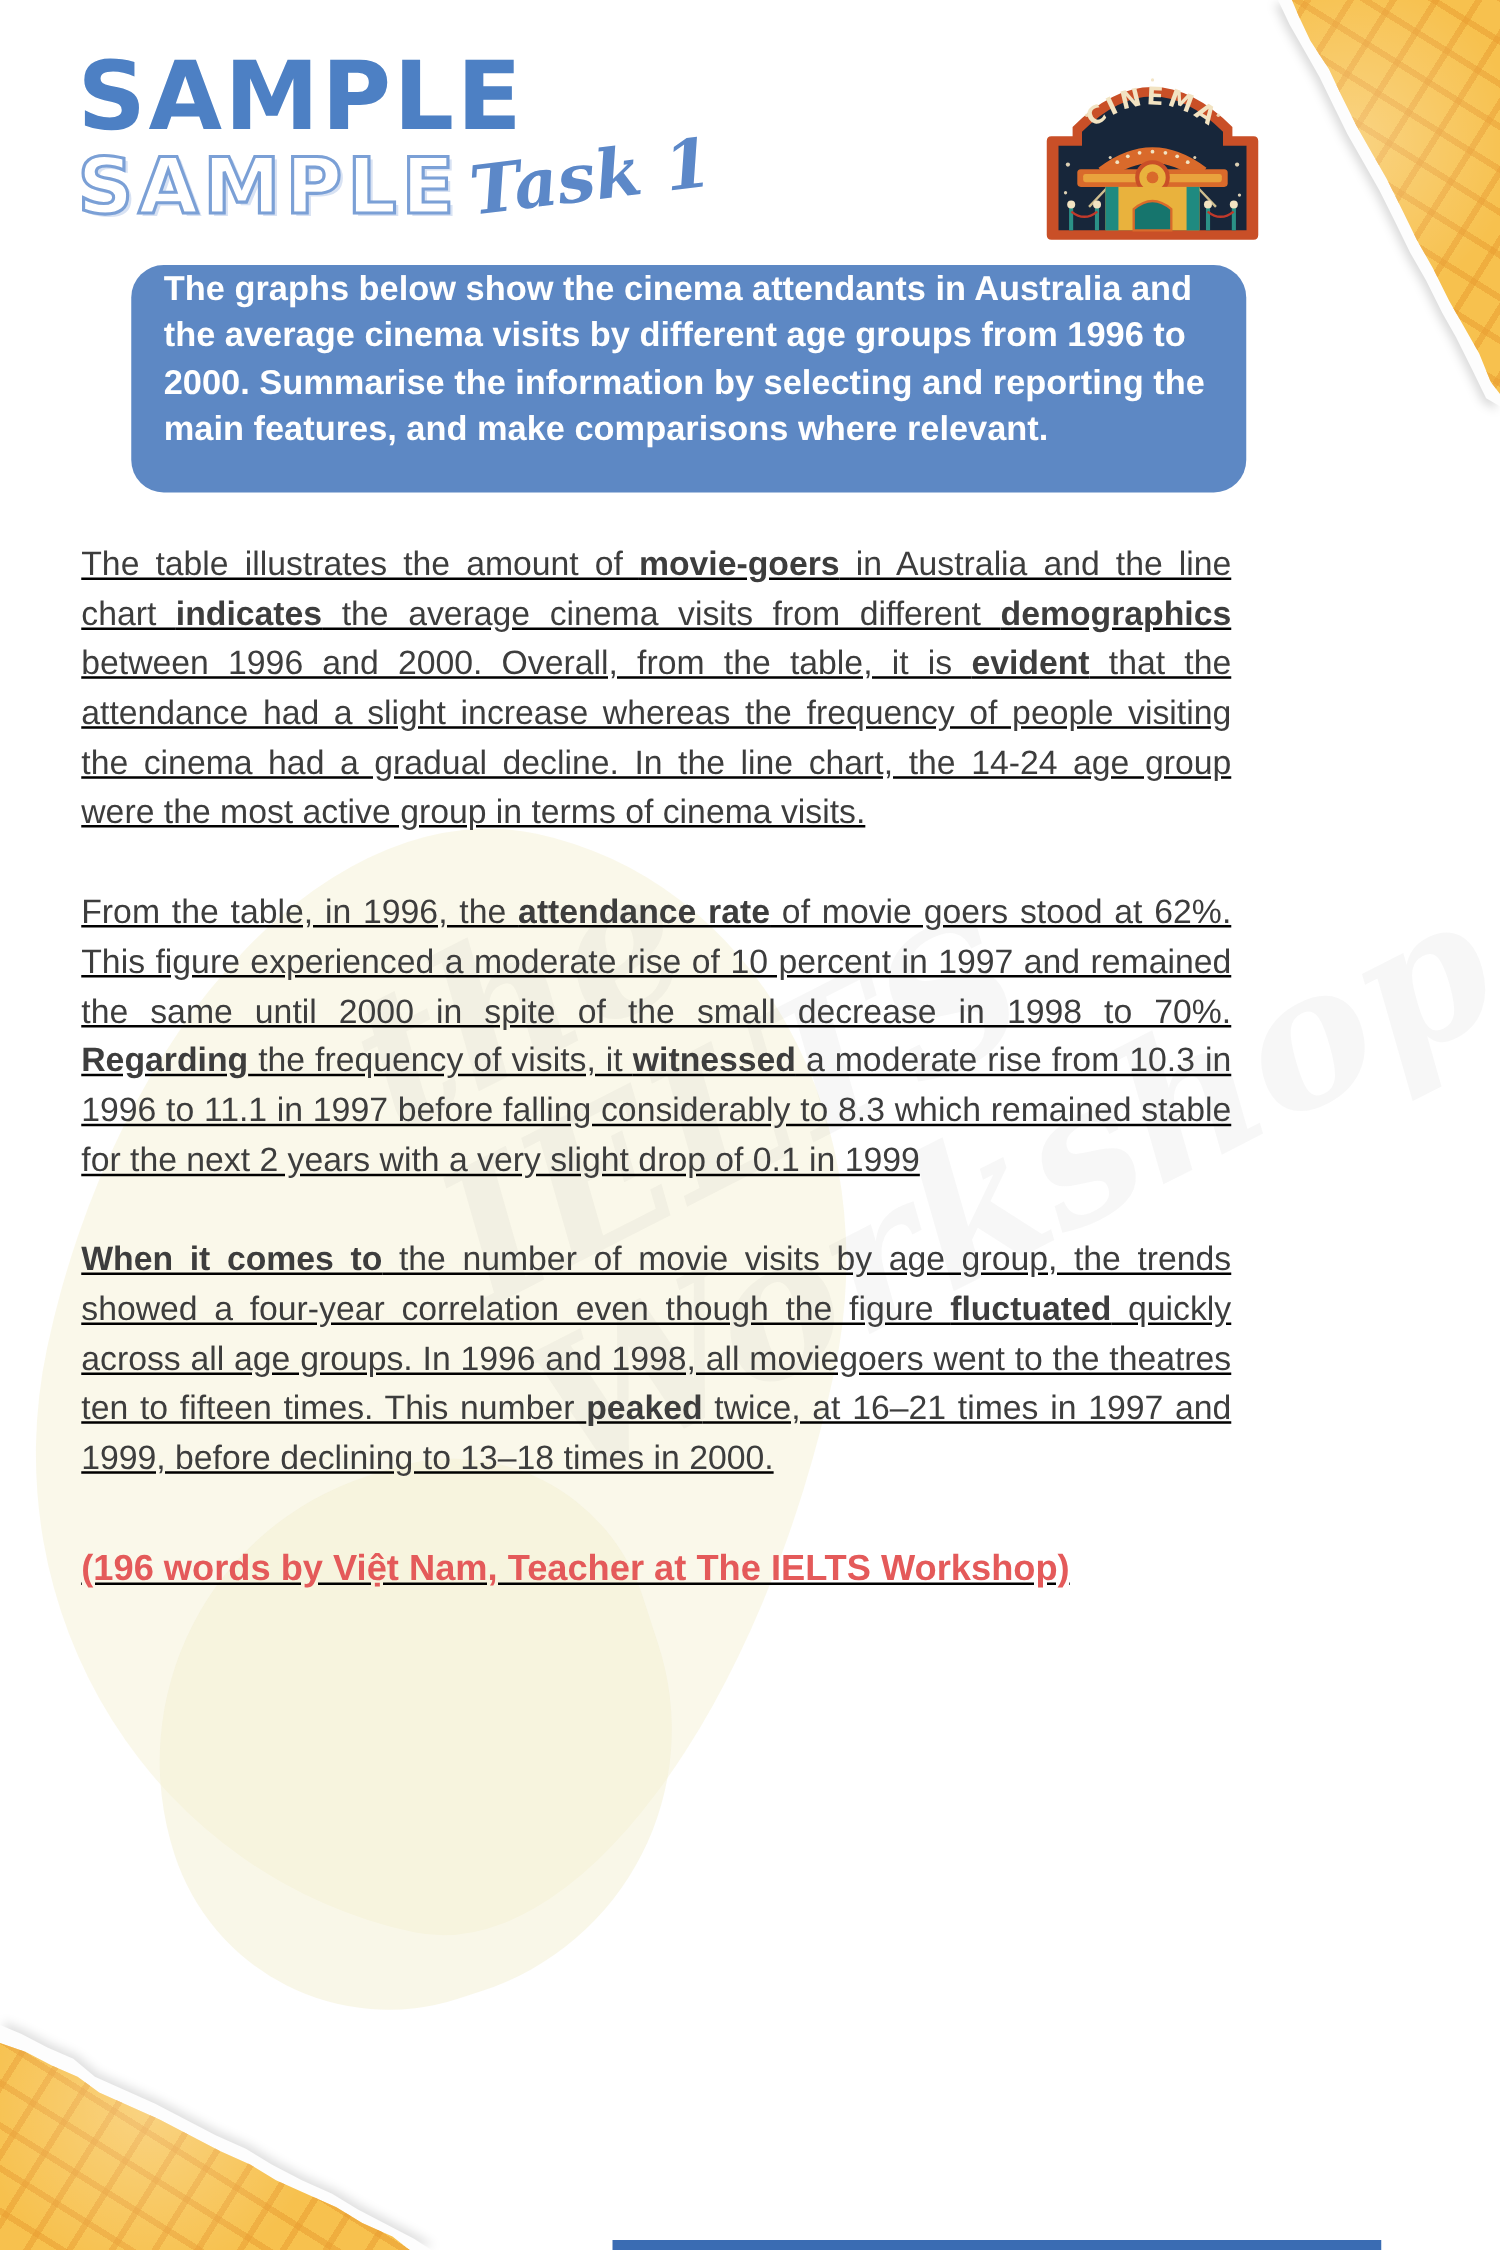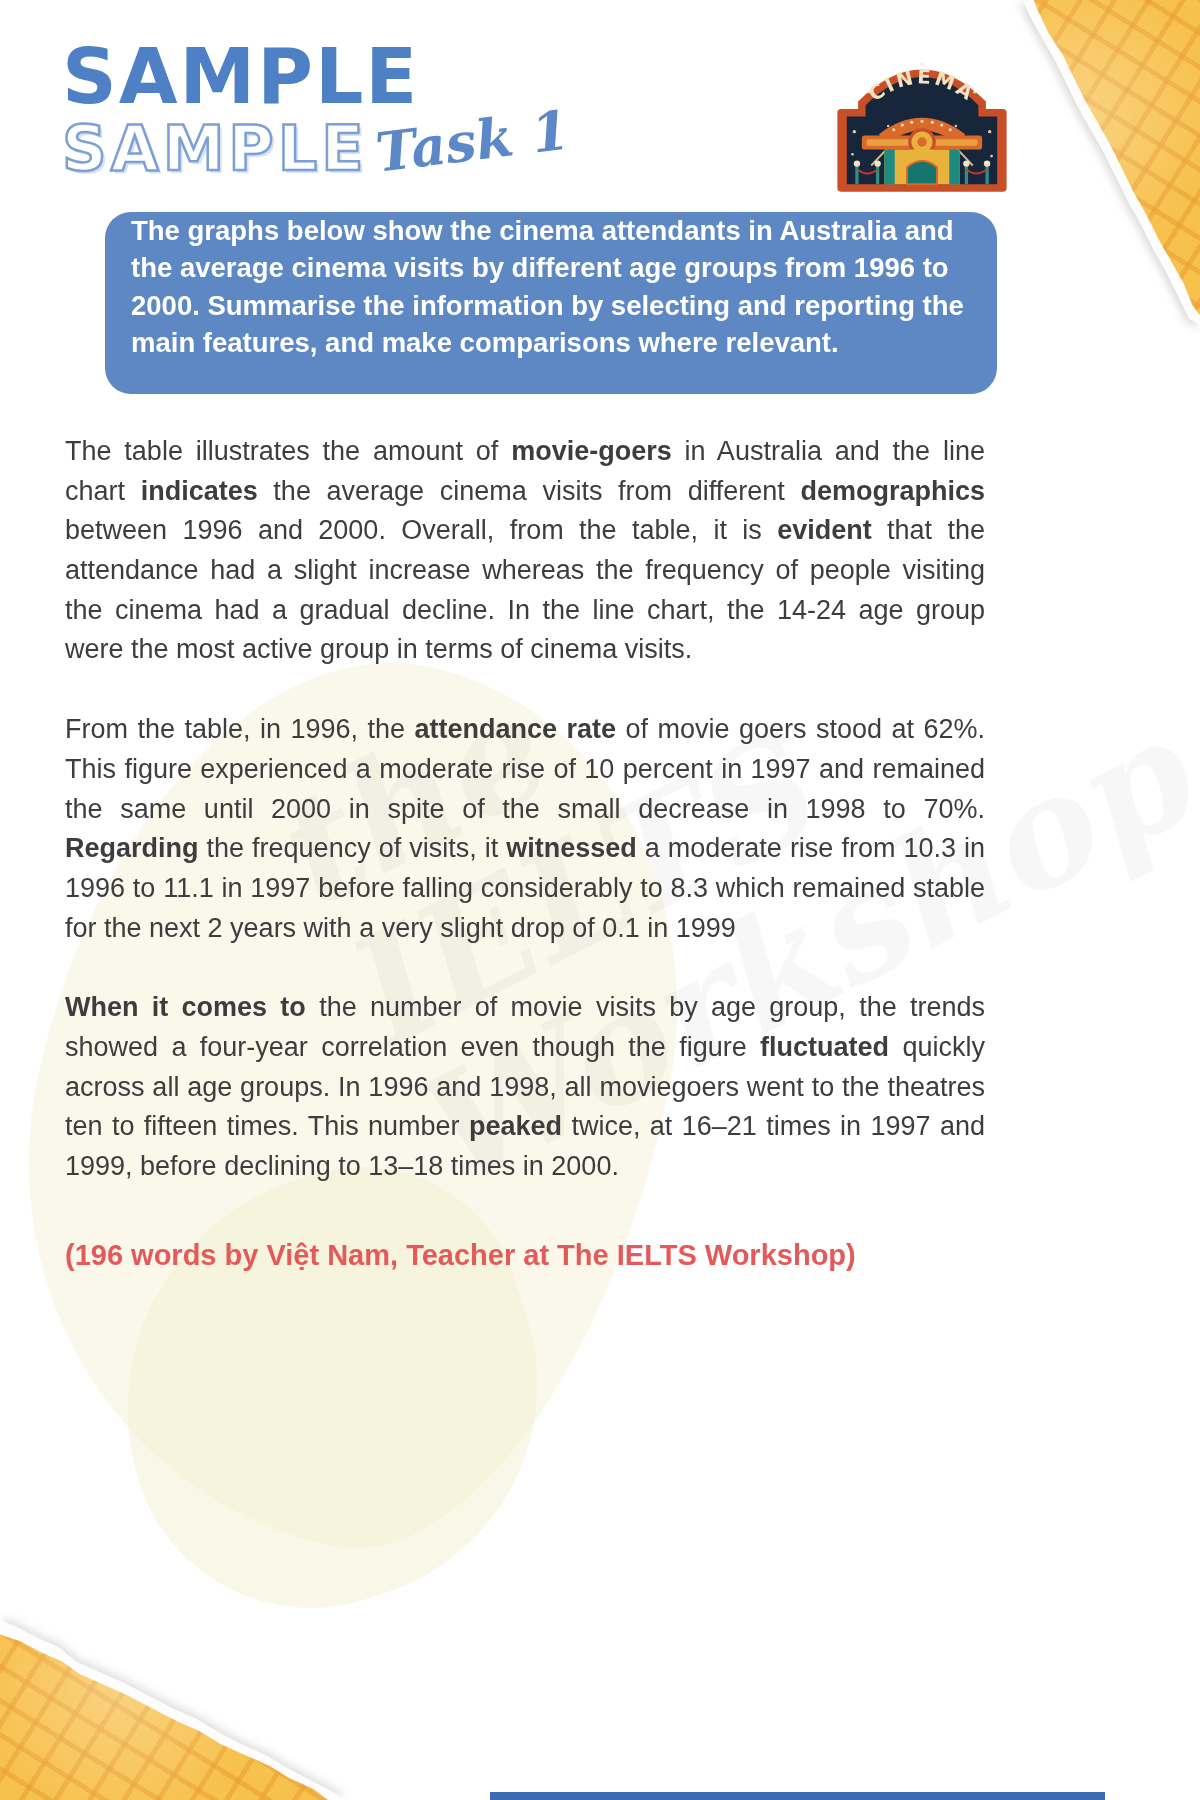--- a/index.html
+++ b/index.html
@@ -77,21 +77,21 @@
     background:var(--prompt-bg,#5d88c4);
     border-radius:26px;padding:0 26px;min-height:182px;margin-left:40px;
   }
   .prompt-text{
     margin:0;color:var(--prompt-text,#ffffff);
     font-size:27.5px;font-weight:bold;line-height:1.36;
     text-align:left;
   }
 
   
-  .content{position:absolute;left:65px;top:432px;width:920px;}
+  .content{position:absolute;left:65px;top:432px;width:920px;text-decoration:underline;}
   .para{
     margin:0 0 40px 0;color:var(--body-text,#3d3d3d);
     font-size:27px;line-height:1.47;text-align:justify;
   }
   .para .bold{font-weight:bold;}
   .attribution{
     margin:52px 0 0 0;text-align:left;
     color:var(--attribution-red,#e45a5a);
     font-size:29px;font-weight:bold;
   }

